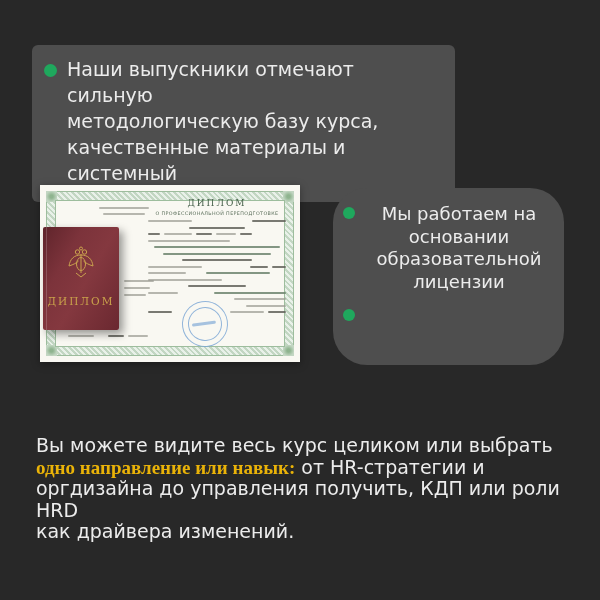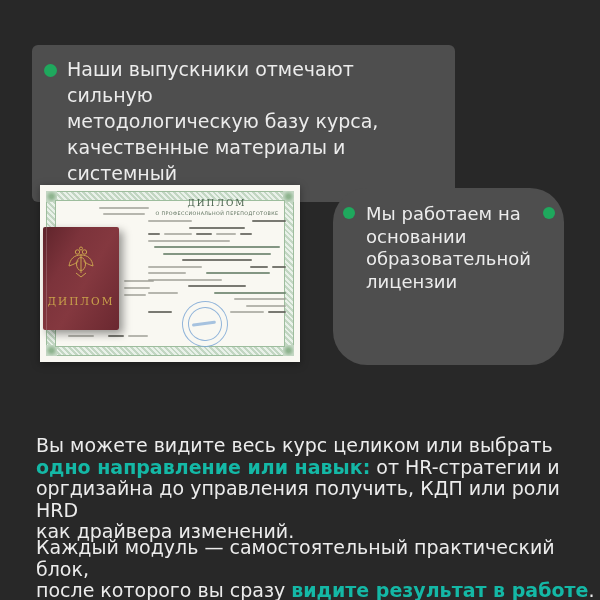--- a/index.html
+++ b/index.html
@@ -13,21 +13,21 @@
   .poster{position:relative;width:600px;height:600px;background:var(--bg);}
 
   
   .card{position:absolute;background:var(--card);}
   .card-top{left:32px;top:45px;width:423px;height:157px;border-radius:6px;}
   .card-top .dot{position:absolute;left:12px;top:19px;}
   .card-top .card-text{position:absolute;left:35px;top:11px;width:372px;
     font-size:19px;line-height:26px;color:var(--body-text);white-space:pre-line;}
   .dot{width:13px;height:13px;border-radius:50%;background:var(--accent);display:inline-block;}
   .card-right{left:333px;top:188px;width:231px;height:177px;border-radius:34px;
-    padding:15px 12px 0 10px;display:flex;flex-direction:row;gap:12px;}
+    padding:15px 12px 0 10px;display:flex;flex-direction:column;gap:12px;text-align:center;}
   .info-item{display:grid;grid-template-columns:23px 1fr;align-items:start;}
   .info-item .dot{width:12px;height:12px;margin-top:4px;}
   .info-item p{font-size:18px;line-height:22.5px;color:var(--body-text);white-space:pre-line;}
 
   
   .diploma{position:absolute;left:40px;top:185px;width:260px;height:177px;}
   .cert{position:absolute;inset:0;background:var(--paper);box-shadow:0 2px 8px rgba(0,0,0,.35);}
   .cert-frame{position:absolute;inset:6px;border:1px solid var(--frame-green);
     background:repeating-linear-gradient(45deg,#c2d6c2 0 2px,#e9f1e9 2px 4px);}
   .cert-inner{position:absolute;inset:15px;background:var(--paper);border:1px solid var(--frame-green);}
@@ -60,21 +60,21 @@
   .book::before{content:"";position:absolute;left:3px;top:0;bottom:0;width:1px;background:rgba(255,255,255,.18);}
   .book .crest{position:absolute;left:50%;top:18px;transform:translateX(-50%);}
   .book-label{position:absolute;left:0;right:0;top:68px;text-align:center;
     font-family:"DejaVu Serif",serif;font-size:10.5px;letter-spacing:2px;color:var(--gold);}
 
   
   .section-heading{position:absolute;left:35px;top:394px;font-size:26px;font-weight:700;
     letter-spacing:.4px;color:var(--heading);}
   .para{position:absolute;left:36px;width:560px;font-size:19px;line-height:21.5px;
     color:var(--body-text);white-space:pre-line;}
-  .para b{font-weight:700;color:#14b8a6;}
+  .para b{font-weight:700;color:#eab308;font-family:Liberation Serif, serif;}
   .para-1{top:435px;}
   .para-2{top:537px;}
 </style>
 </head>
 <body>
 
 <div class="poster">
 
   <div class="card card-top">
     <span class="dot"></span>
@@ -199,16 +199,14 @@
       <span class="dot"></span>
     </div>
   </div>
 
 
   <p class="para para-1"><span>Вы можете видите весь курс целиком или выбрать
 </span><b>одно направление или навык:</b><span> от HR-стратегии и
 оргдизайна до управления получить, КДП или роли HRD
 как драйвера изменений.</span></p>
 
-  <p class="para para-2"><span>Каждый модуль — самостоятельный практический блок,
-после которого вы сразу </span><b>видите результат в работе</b><span>.</span></p>
 
 </div>
 
 </body></html>

